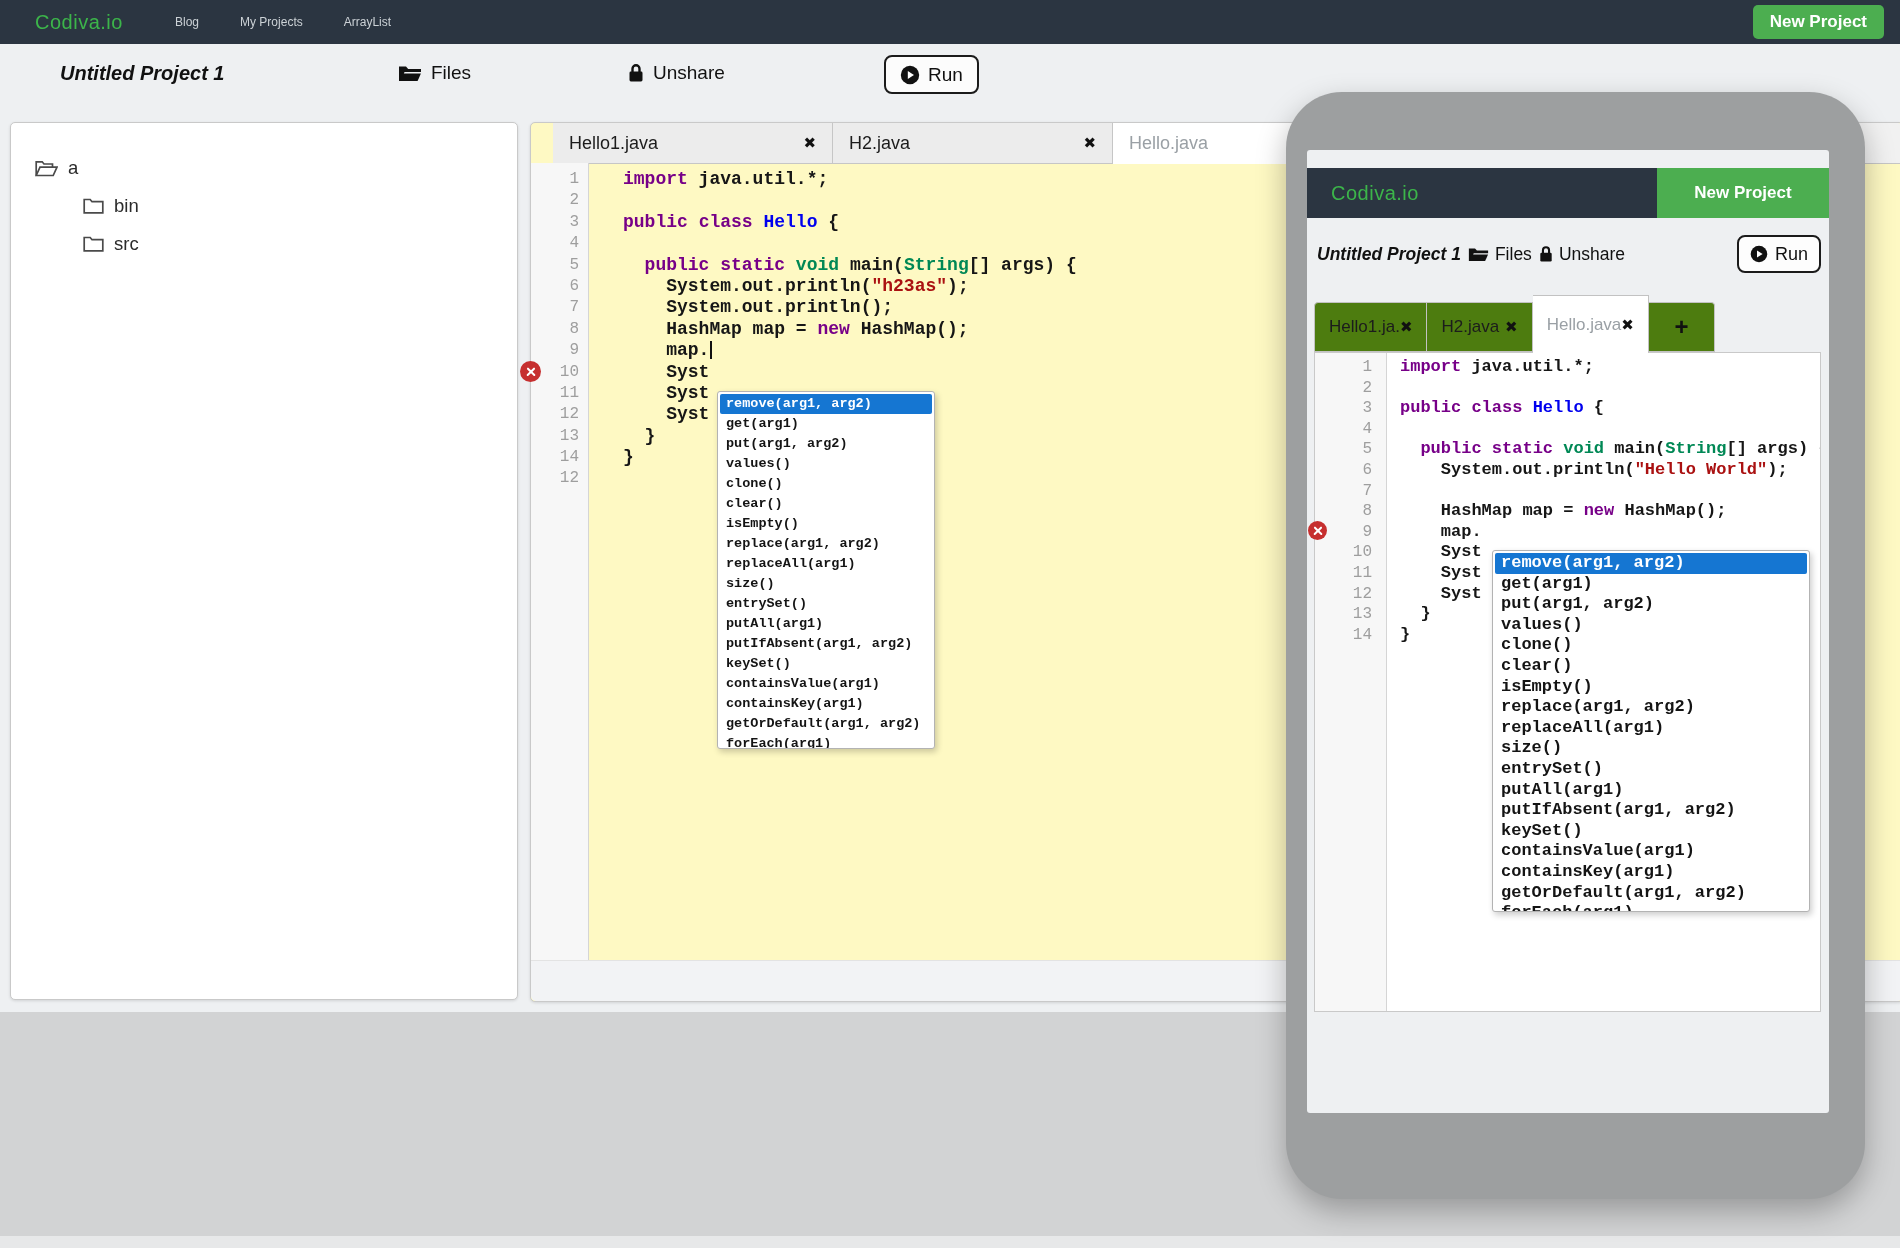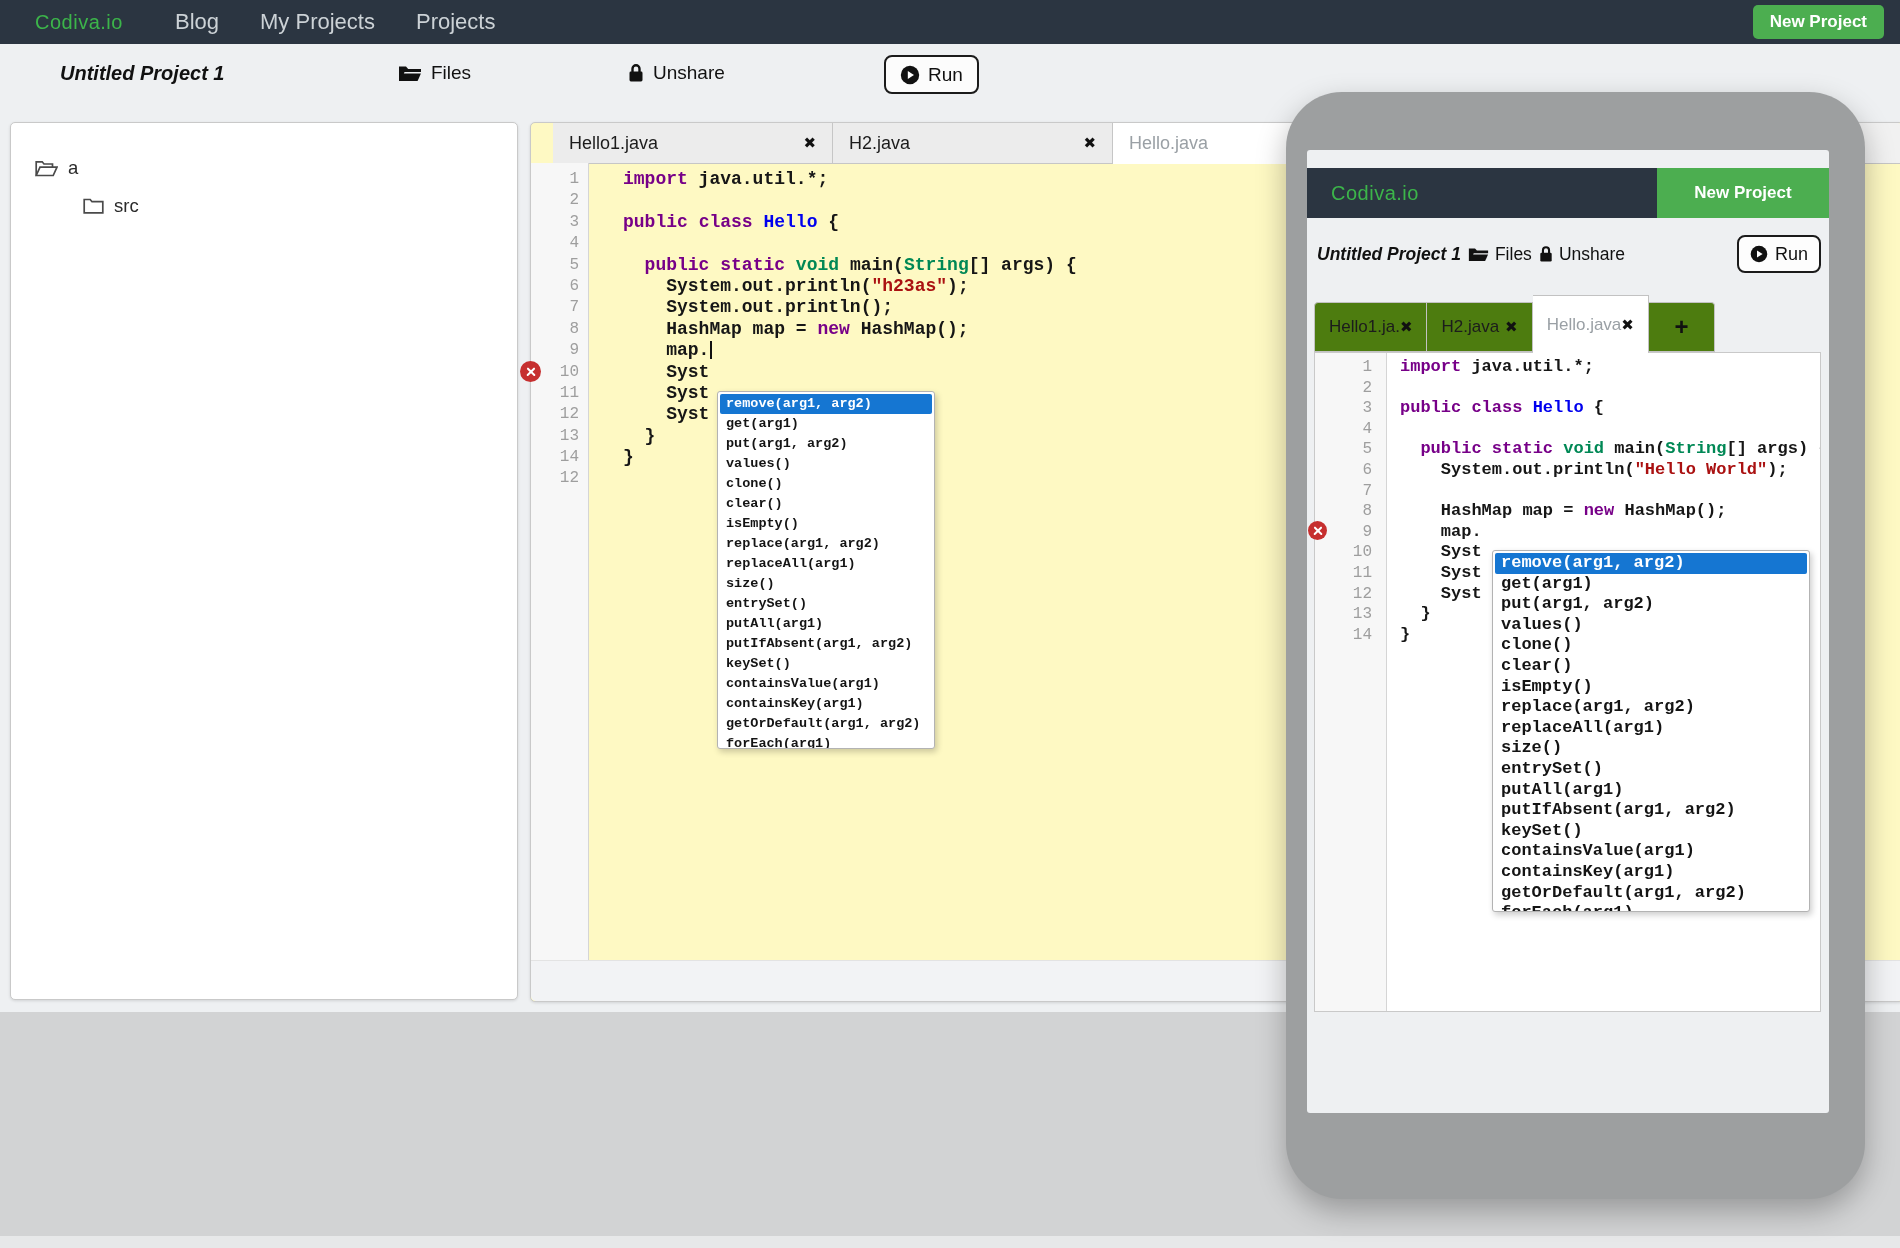--- a/index.html
+++ b/index.html
@@ -4,21 +4,21 @@
 <style>
   html,body{margin:0;padding:0;background:#eef0f2;}
   .page{position:relative;width:1900px;height:1248px;overflow:hidden;
         font-family:"Liberation Sans",sans-serif;background:#eef0f2;}
 
   
   .navbar{position:absolute;left:0;top:0;width:100%;height:44px;background:#2b3541;
           display:flex;align-items:center;z-index:3;}
   .logo{margin-left:35px;font-size:20px;color:#3cb54a;letter-spacing:.5px;min-width:100px;}
   .navmenu{display:flex;gap:41px;margin-left:40px;}
-  .navmenu span{font-size:22px;color:#ccd2d6;cursor:pointer;}
+  .navmenu span{font-size:12px;color:#ccd2d6;cursor:pointer;}
   .btn-green{margin-left:auto;margin-right:16px;height:34px;padding:0 17px;background:#4cae50;
              border:none;border-radius:5px;color:#fff;font-size:17px;font-weight:bold;
              font-family:"Liberation Sans",sans-serif;}
 
   
   .toolbar{position:absolute;left:0;top:44px;width:100%;height:62px;background:#eef0f2;z-index:2;}
   .pname{position:absolute;left:60px;top:18px;font-size:20px;font-weight:bold;font-style:italic;color:#111;}
   .tool{position:absolute;top:18px;display:flex;align-items:center;gap:9px;font-size:19px;color:#111;cursor:pointer;}
   .tool-files{left:398px;}
   .tool-unshare{left:628px;}
@@ -124,21 +124,21 @@
 </head>
 <body>
 
 <div class="page">
 
   <header class="navbar">
     <span class="logo">Codiva.io</span>
     <nav class="navmenu">
       <span>Blog</span>
       <span>My Projects</span>
-      <span>Projects</span>
+      <span>ArrayList</span>
     </nav>
     <button class="btn-green">New Project</button>
   </header>
 
   <div class="toolbar">
     <span class="pname">Untitled Project 1</span>
     <span class="tool tool-files">
       <span>
         <svg width="24" height="19" viewBox="0 0 24 19">
             <path d="M1 2.5h7l2.2 2.5H23v3H6.5L3.2 17H1z" fill="#111"></path>
@@ -180,20 +180,28 @@
             </svg>
         </span>
         <span>a</span>
       </div>
       <div class="trow child">
         <span>
           <svg width="21" height="16" viewBox="0 0 21 16">
               <path d="M1.2 14.8V1.5h6l1.8 2.2h10.8v11.1z" fill="none" stroke="#4a4a4a" stroke-width="1.7"></path>
             </svg>
         </span>
+        <span>bin</span>
+      </div>
+      <div class="trow child">
+        <span>
+          <svg width="21" height="16" viewBox="0 0 21 16">
+              <path d="M1.2 14.8V1.5h6l1.8 2.2h10.8v11.1z" fill="none" stroke="#4a4a4a" stroke-width="1.7"></path>
+            </svg>
+        </span>
         <span>src</span>
       </div>
     </div>
   </aside>
 
   <section class="editor-panel">
     <div class="tabstrip" id="desk-tabs">
         <div class="tab">
           <span>Hello1.java</span>
           <span class="tclose">✖</span>

